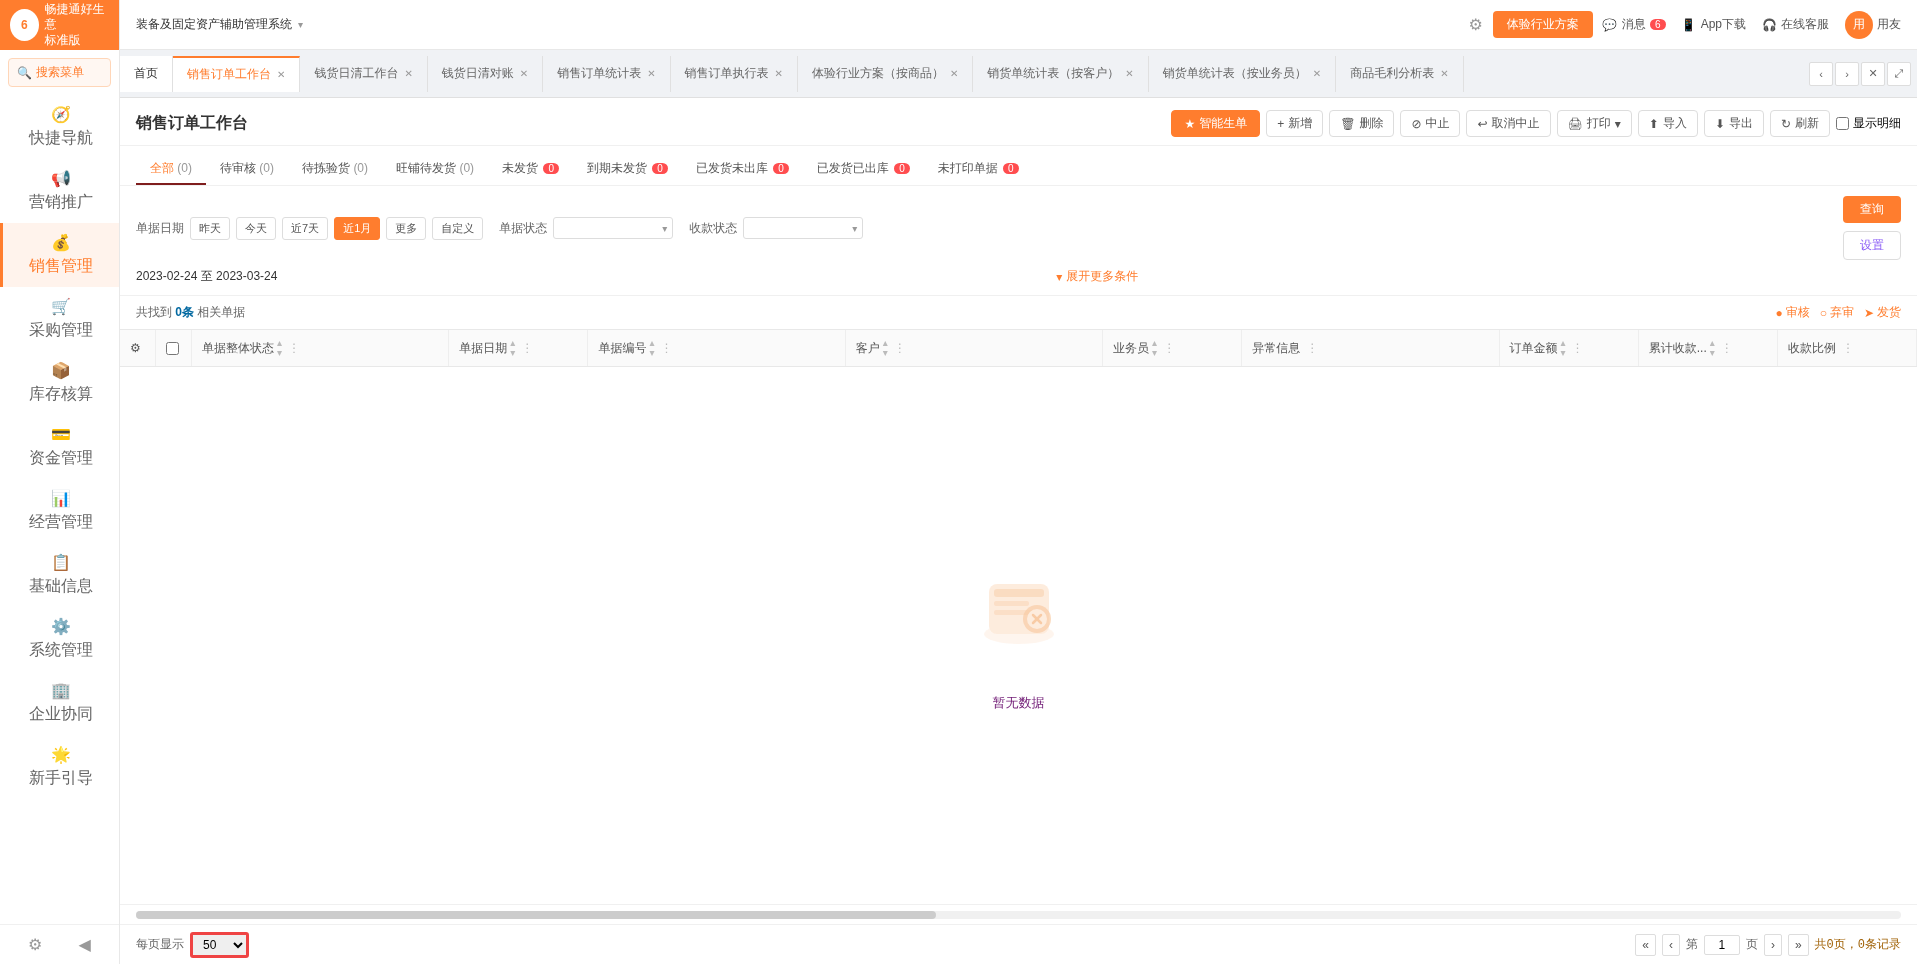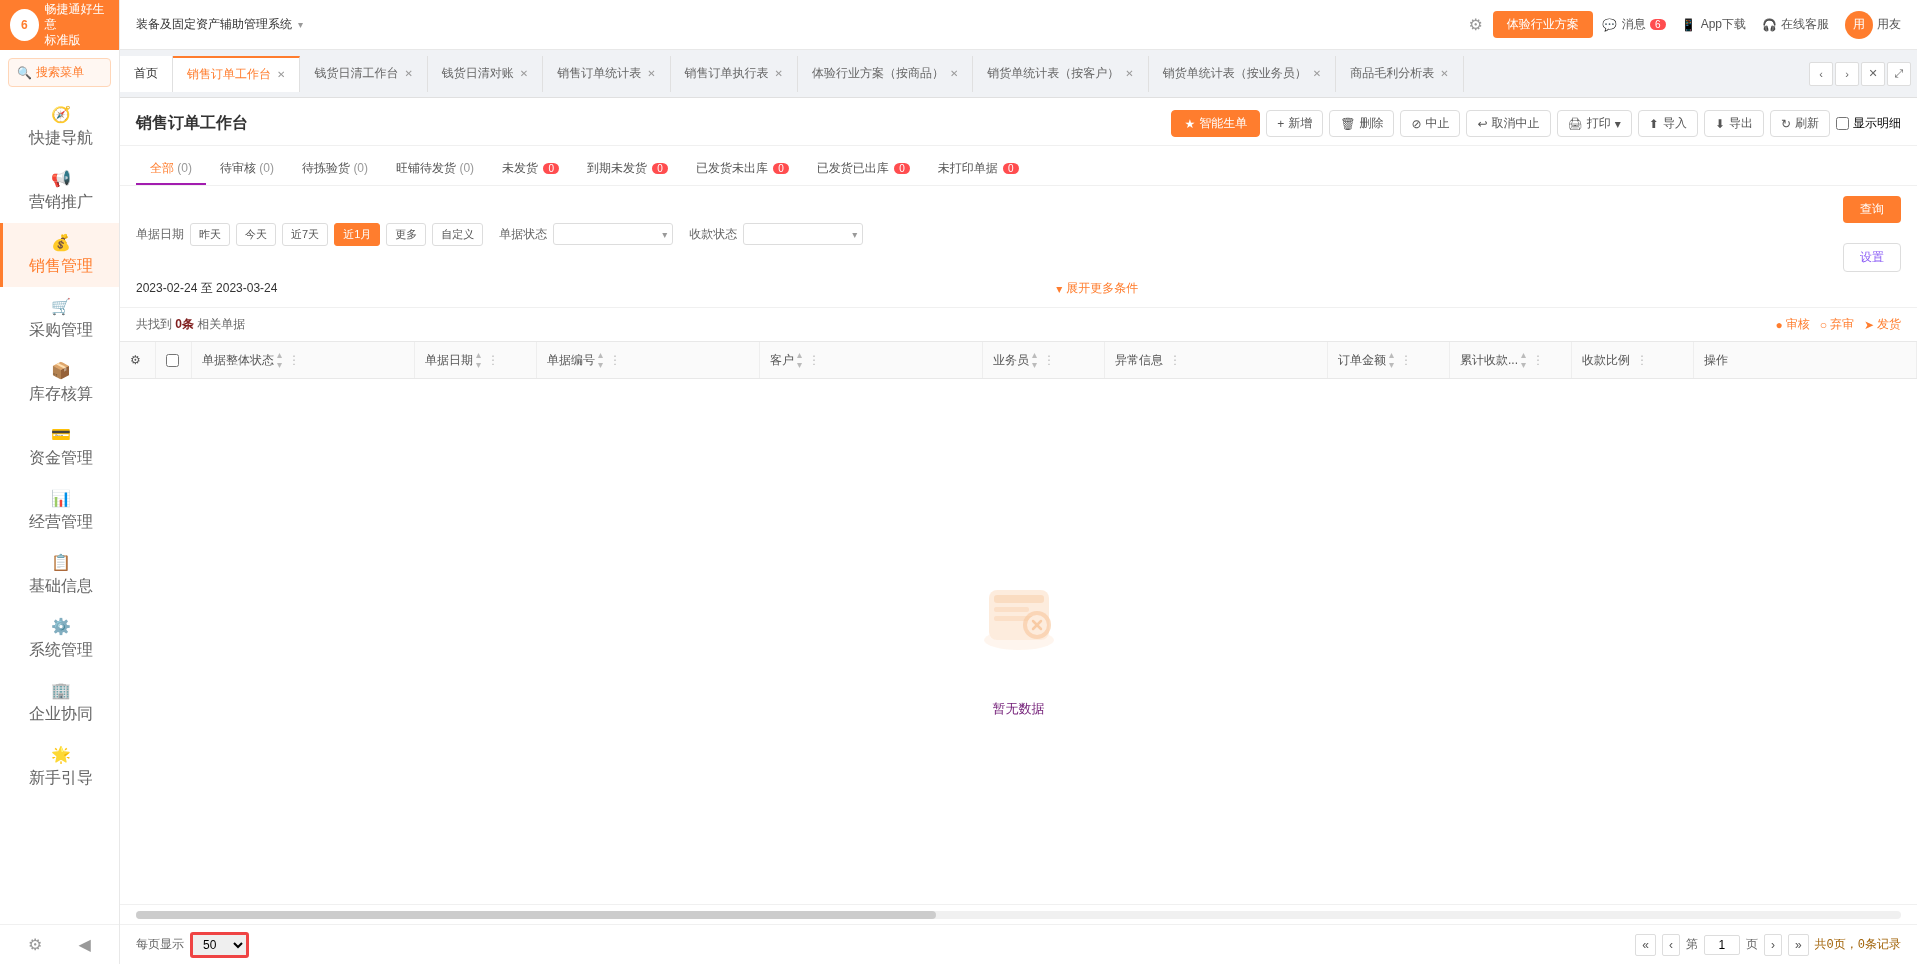--- a/index.html
+++ b/index.html
@@ -47,21 +47,21 @@
     .content { flex: 1; display: flex; flex-direction: column; overflow: hidden; background: #fff; }
     .content-header { padding: 12px 16px 8px; display: flex; align-items: center; justify-content: space-between; border-bottom: 1px solid #f0f0f0; }
     .content-title { font-size: 16px; font-weight: bold; color: #333; }
     .content-actions { display: flex; gap: 6px; align-items: center; }
     .btn-smart { background: #ff7d2e; color: #fff; border: 1px solid #ff7d2e; border-radius: 4px; padding: 4px 12px; cursor: pointer; display: flex; align-items: center; gap: 4px; }
     .btn-outline { background: #fff; color: #555; border: 1px solid #ddd; border-radius: 4px; padding: 4px 10px; cursor: pointer; display: flex; align-items: center; gap: 4px; }
 
     
     .filter-tabs { display: flex; gap: 0; padding: 8px 16px 0; border-bottom: 1px solid #f0f0f0; }
     .filter-tab { padding: 6px 14px; cursor: pointer; color: #555; border-bottom: 2px solid transparent; font-size: 12px; white-space: nowrap; }
-    .filter-tab.active { color: #ff7d2e; border-bottom: 2px solid #a21caf; }
+    .filter-tab.active { color: #ff7d2e; border-bottom: 2px solid #7f1d1d; }
     .filter-tab .count-badge { display: inline-block; background: #ff4d4f; color: #fff; border-radius: 8px; padding: 0 5px; font-size: 10px; margin-left: 2px; }
     .filter-tab .count-zero { color: #999; }
 
     
     .search-area { padding: 10px 16px; border-bottom: 1px solid #f0f0f0; display: flex; flex-direction: column; gap: 8px; }
     .search-row { display: flex; align-items: center; gap: 16px; flex-wrap: wrap; }
     .search-field { display: flex; align-items: center; gap: 6px; }
     .search-label { color: #666; white-space: nowrap; }
     .date-filter { display: flex; gap: 6px; align-items: center; }
     .date-btn { padding: 3px 8px; border: 1px solid #ddd; border-radius: 3px; cursor: pointer; color: #555; background: #fff; font-size: 11px; }
@@ -366,40 +366,40 @@
           </div>
         </div>
         <div class="search-field">
           <span class="search-label">收款状态</span>
           <div class="select-wrapper">
             <select class="status-select">
               <option value=""></option>
             </select>
           </div>
         </div>
-        <div style="margin-left:auto;display:flex;flex-direction:column;gap:20px;">
+        <div style="margin-left:auto;display:flex;flex-direction:column;gap:8px;">
           <button class="query-btn">查询</button>
           <button class="settings-btn">设置</button>
         </div>
       </div>
       <div class="search-row">
         <div class="date-input">
           <span>2023-02-24 至 2023-03-24</span>
         </div>
         <div class="expand-btn" style="margin:0 auto;">
           <span>▾</span>
           <span>展开更多条件</span>
         </div>
       </div>
     </div>
 
     <div class="table-area">
       <div class="table-info">
         <span>
-          共找到 <span style="color:#7f1d1d;font-weight:bold;">0条</span> 相关单据
+          共找到 <span style="color:#0369a1;font-weight:bold;">0条</span> 相关单据
         </span>
         <div class="table-actions-right">
           <span class="table-action-link">
             <span>●</span>
             <span>审核</span>
           </span>
           <span class="table-action-link">
             <span>○</span>
             <span>弃审</span>
           </span>
@@ -452,23 +452,20 @@
           <span class="th-drag">⋮</span>
         </div>
         <div class="th" style="flex:1;min-width:90px;">
           <span>累计收款...</span>
           <span class="th-sort">▴<br>▾</span>
           <span class="th-drag">⋮</span>
         </div>
         <div class="th" style="flex:1;min-width:80px;">
           <span>收款比例</span>
           <span class="th-drag">⋮</span>
-        </div>
-        <div class="th" style="flex:2;min-width:100px;">
-          <span>操作</span>
         </div>
       </div>
 
       <div class="table-body">
         <div class="empty-state">
           <div class="empty-icon">
             <svg width="100" height="100" viewBox="0 0 100 100">
               <ellipse cx="50" cy="75" rx="35" ry="10" fill="#fde0c8" opacity="0.5"></ellipse>
               <rect x="20" y="25" width="60" height="50" rx="8" fill="#fde0c8"></rect>
               <rect x="25" y="30" width="50" height="8" rx="3" fill="#f4a96a" opacity="0.5"></rect>

